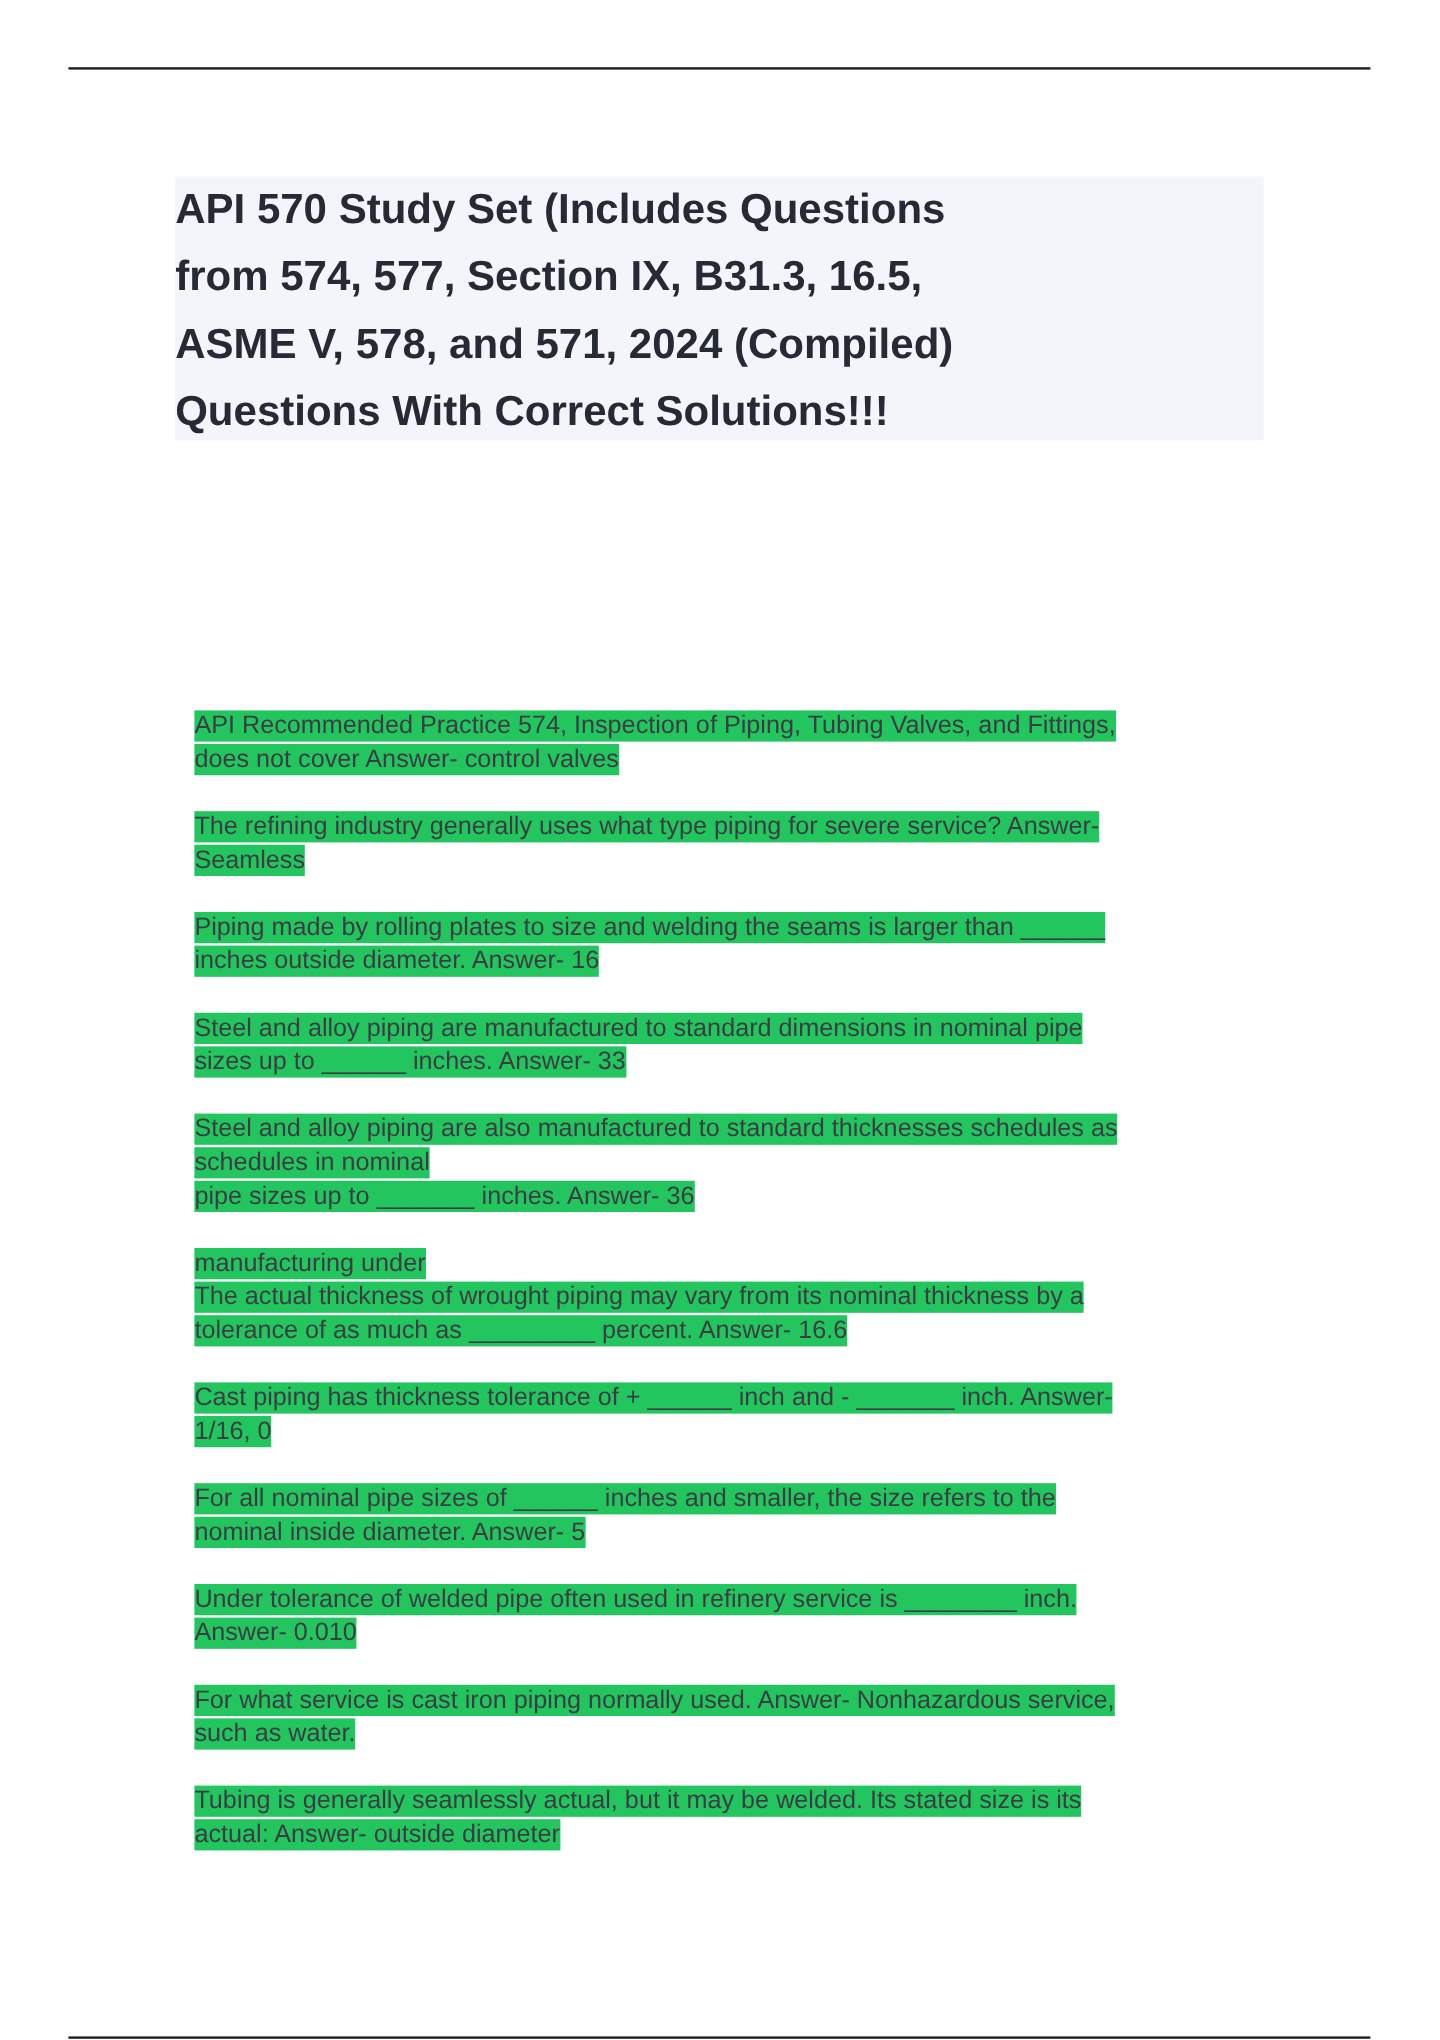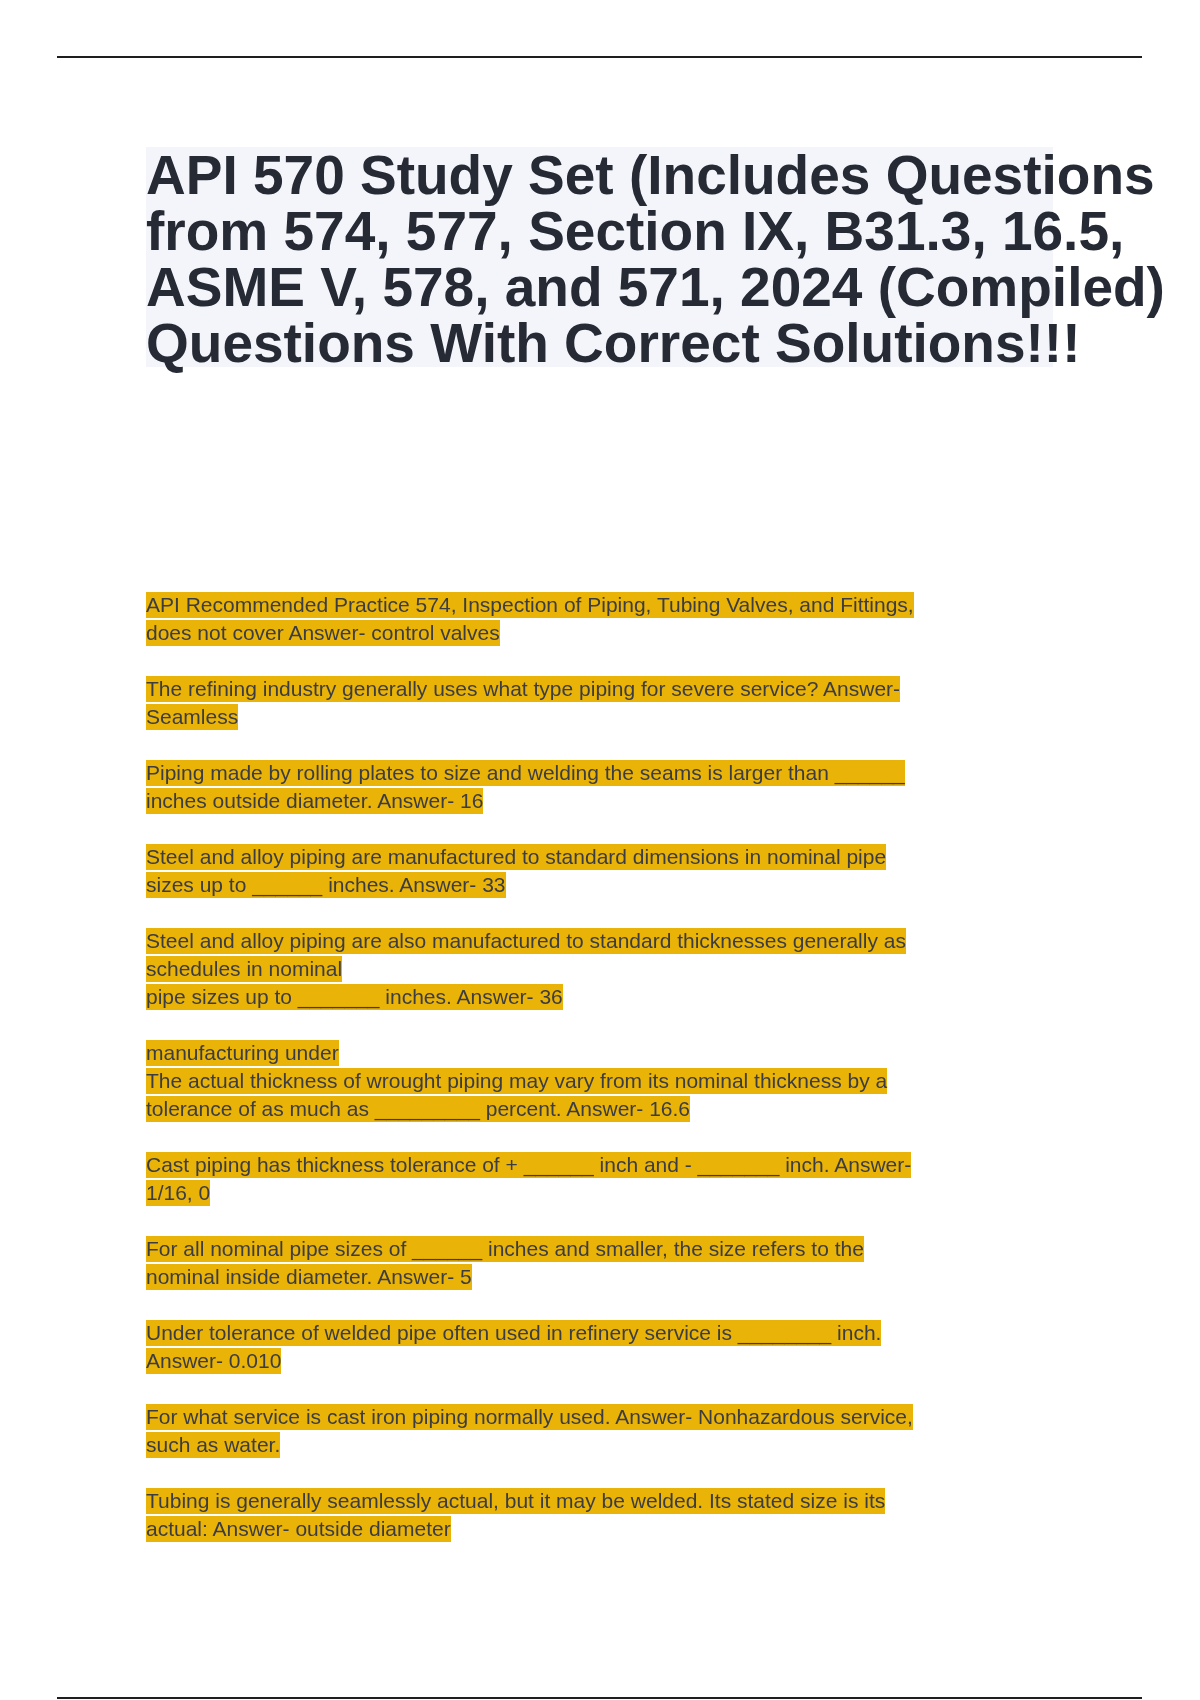--- a/index.html
+++ b/index.html
@@ -33,21 +33,21 @@
       background: #f4f5fa;
     }
     .title {
       position: absolute;
       left: 146px;
       top: 147px;
       width: 920px;
       margin: 0;
       font-family: "Liberation Sans", sans-serif;
       font-weight: bold;
-      font-size: 55px;
+      font-size: 35px;
       line-height: 56px;
       color: #262a35;
       padding-top: 0px;
       letter-spacing: 0px;
     }
     .title .tline {
       display: block;
       white-space: nowrap;
     }
 
@@ -61,22 +61,23 @@
       margin: 0 0 28px 0;
       font-size: 21px;
       line-height: 28px;
       color: #3b3d42;
     }
     .qa .line {
       display: block;
       white-space: nowrap;
     }
     .qa .line span.hl {
-      background: #eab308;
+      background: #22c55e;
       padding: 1px 0 2px 0;
+      margin-left: 16px;
     }
   </style>
 </head>
 <body>
 
 <div class="rule top"></div>
 
 <div class="title-box"></div>
 <h1 class="title">
   <span class="tline">API 570 Study Set (Includes Questions</span>
@@ -101,21 +102,21 @@
     <span class="line"><span class="hl">Piping made by rolling plates to size and welding the seams is larger than ______</span></span>
     <span class="line"><span class="hl">inches outside diameter.  Answer- 16</span></span>
   </p>
 
   <p class="qa">
     <span class="line"><span class="hl">Steel and alloy piping are manufactured to standard dimensions in nominal pipe</span></span>
     <span class="line"><span class="hl">sizes up to ______ inches.  Answer- 33</span></span>
   </p>
 
   <p class="qa">
-    <span class="line"><span class="hl">Steel and alloy piping are also manufactured to standard thicknesses generally as</span></span>
+    <span class="line"><span class="hl">Steel and alloy piping are also manufactured to standard thicknesses schedules as</span></span>
     <span class="line"><span class="hl">schedules in nominal</span></span>
     <span class="line"><span class="hl">pipe sizes up to _______ inches.  Answer- 36</span></span>
   </p>
 
   <p class="qa">
     <span class="line"><span class="hl">manufacturing under</span></span>
     <span class="line"><span class="hl">The actual thickness of wrought piping may vary from its nominal thickness by a</span></span>
     <span class="line"><span class="hl">tolerance of as much as _________ percent.  Answer- 16.6</span></span>
   </p>
 

